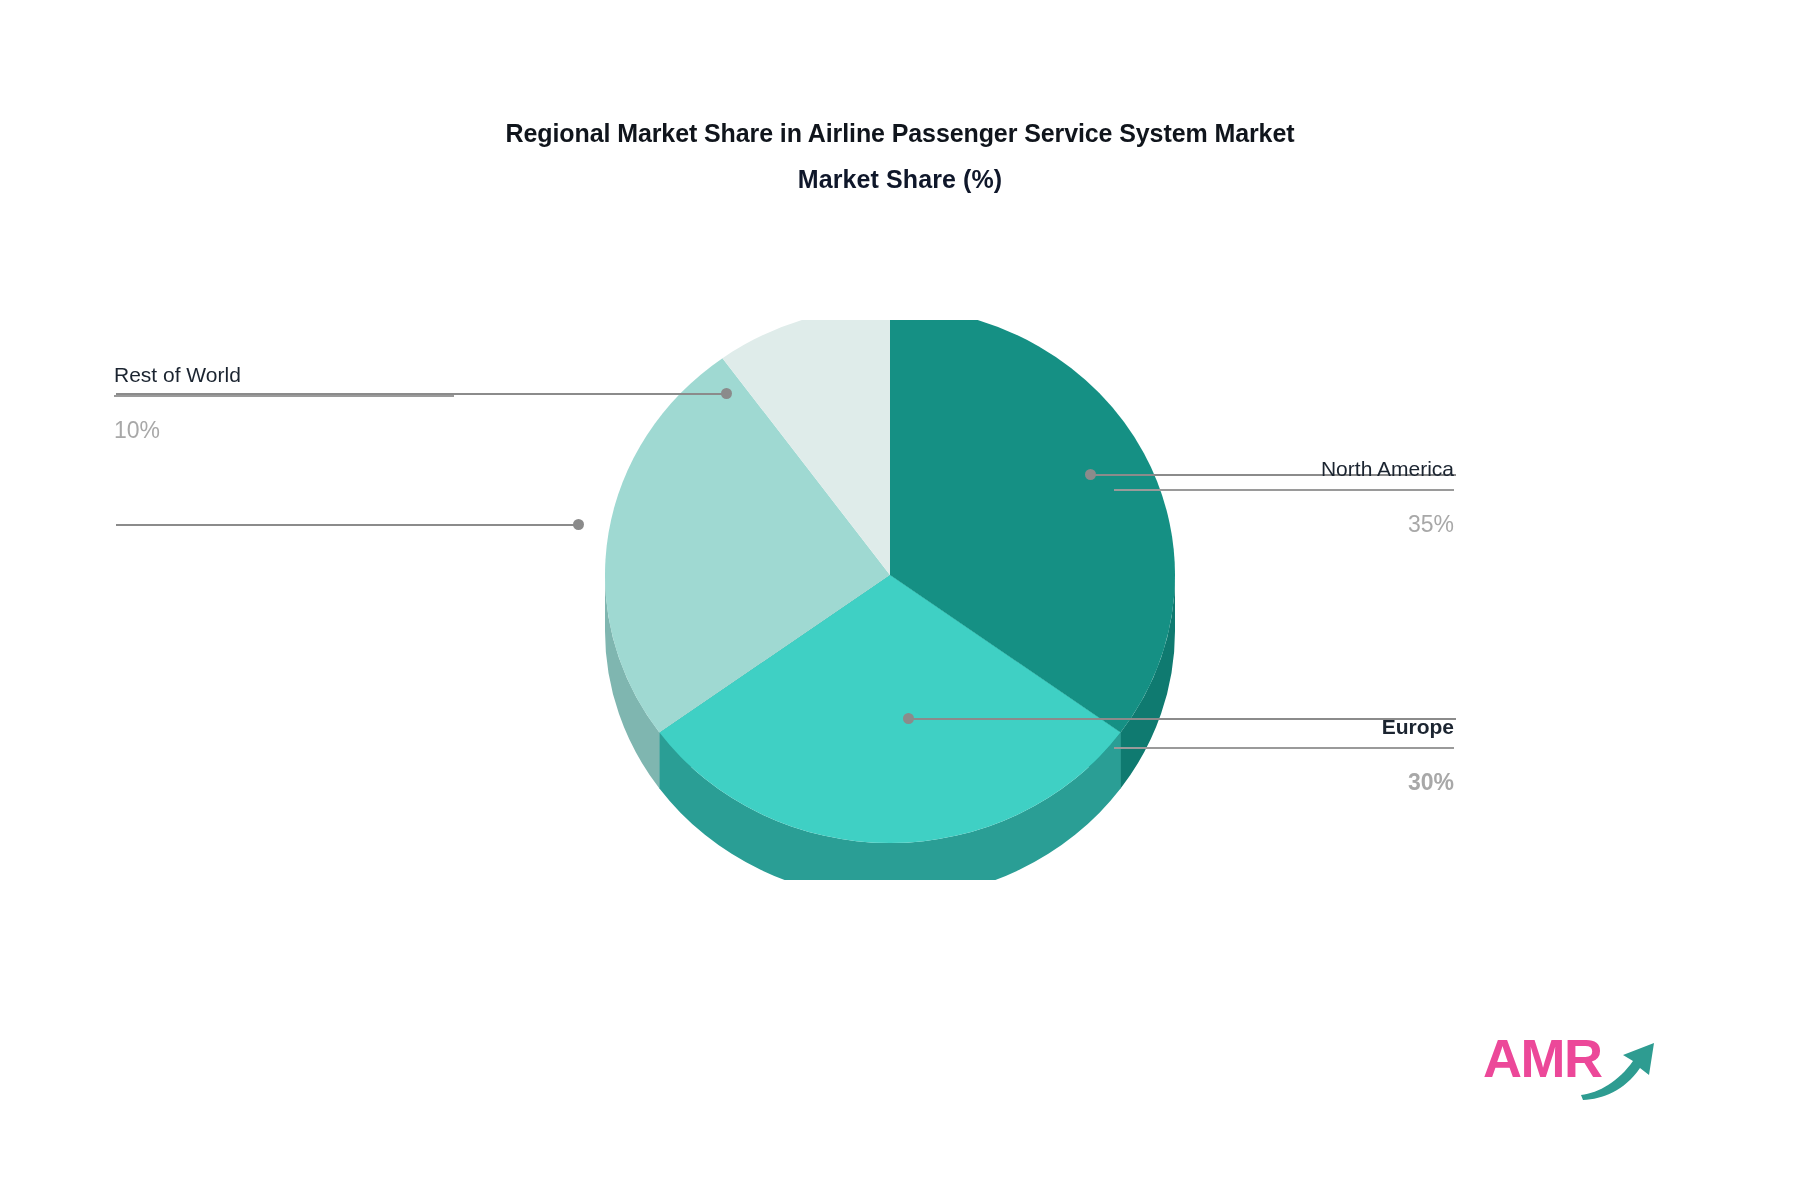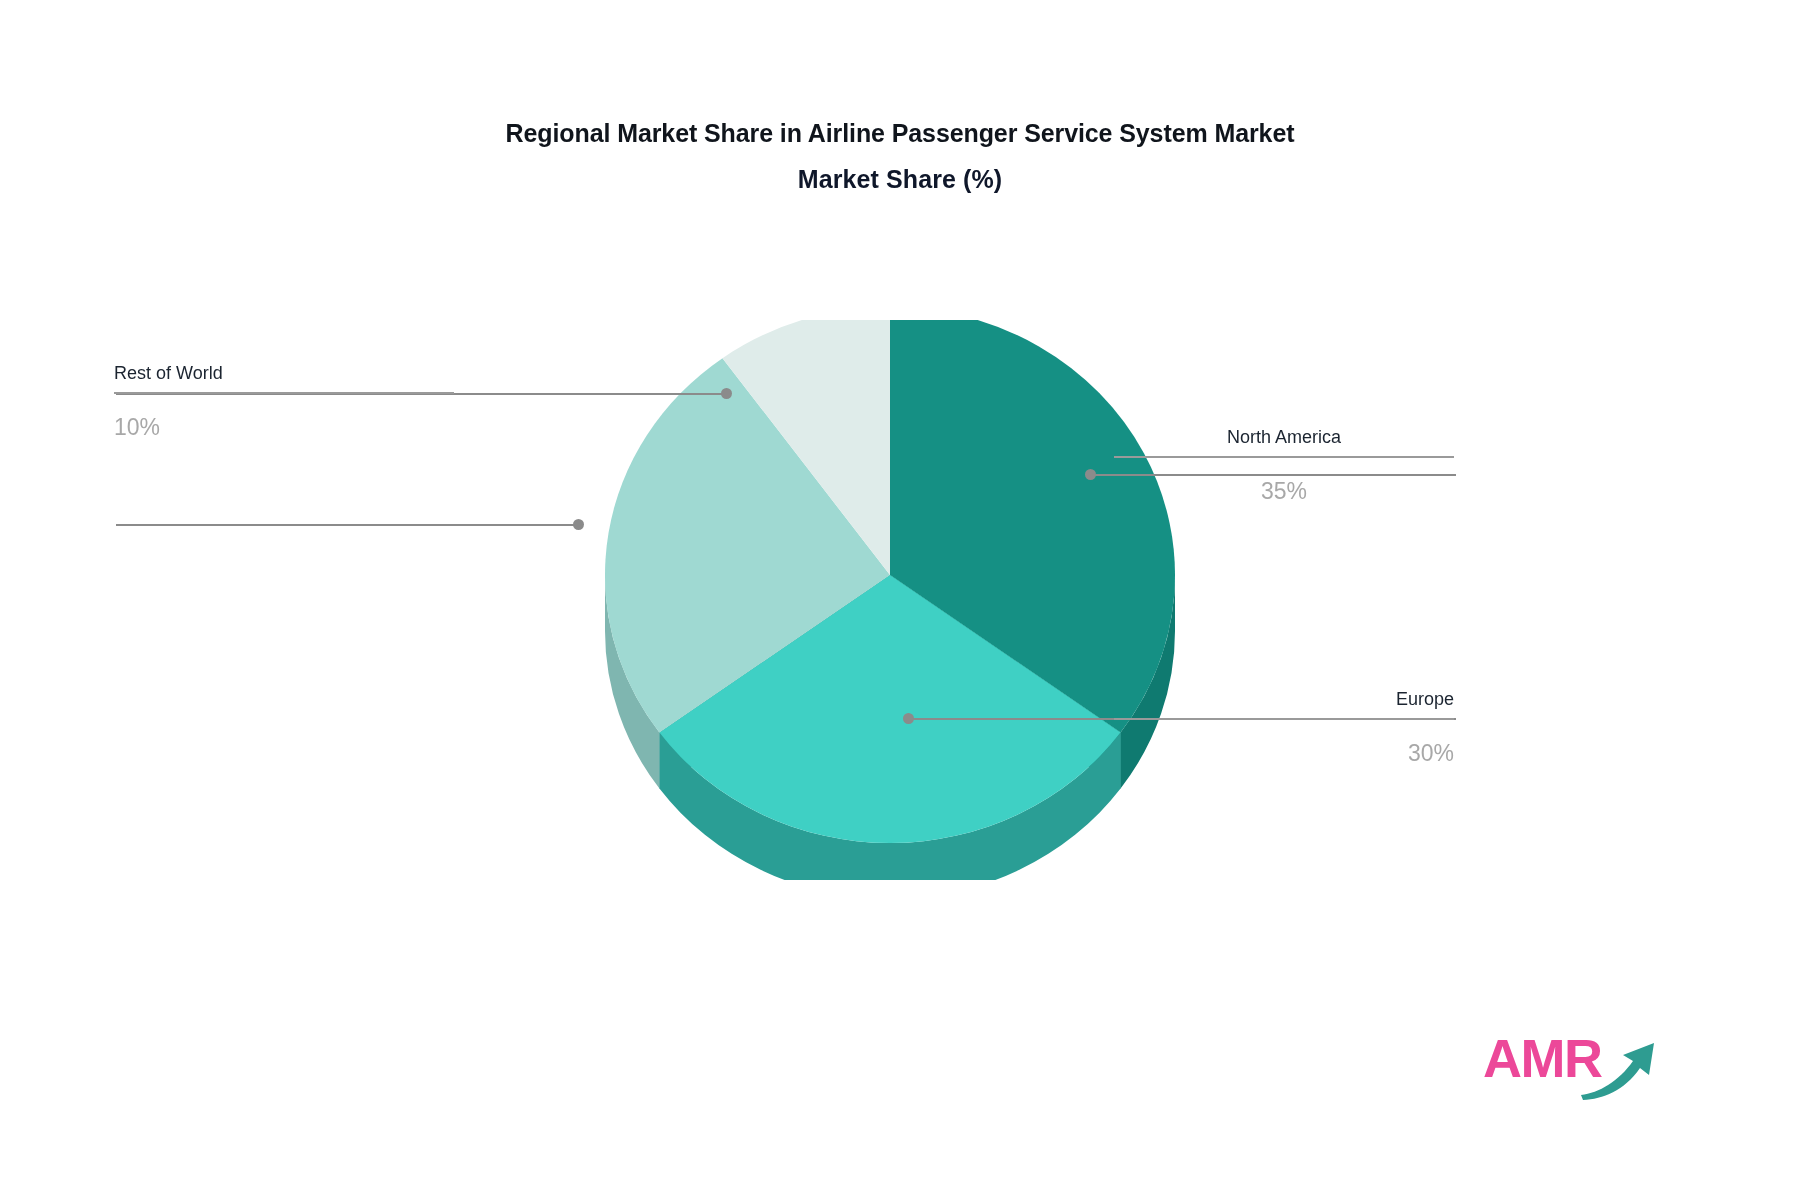--- a/index.html
+++ b/index.html
@@ -54,21 +54,21 @@
   #pie-svg {
     display: block;
   }
 
   
   .callout {
     position: absolute;
     width: 300px;
   }
   .callout .cl-name {
-    font-size: 18px;
+    font-size: 21px;
     color: #1b2430;
     line-height: 1.25;
     white-space: nowrap;
   }
   .callout .cl-rule {
     height: 2px;
     background: #9a9a9a;
     margin: 7px 0 5px 0;
   }
   .callout .cl-value {
@@ -76,22 +76,22 @@
     color: #a8a8a8;
     line-height: 1.25;
     white-space: nowrap;
     margin-top: 19px;
   }
   .callout.left { text-align: left; }
   .callout.right { text-align: right; }
 
   #callout-rest-of-world { left: 114px; top: 362px; width: 340px; }
   #callout-asia-pacific  { left: 114px; top: 494px; width: 340px; }
-  #callout-north-america { left: 1114px; top: 426px; width: 340px; text-align: center; }
-  #callout-europe        { left: 1114px; top: 688px; width: 340px; }
+  #callout-north-america { left: 1114px; top: 456px; width: 340px; }
+  #callout-europe        { left: 1114px; top: 714px; width: 340px; font-weight: bold; }
 
   
   .leader {
     position: absolute;
     height: 2px;
     background: #8b8b8b;
   }
   .leader-dot {
     position: absolute;
     width: 11px;

